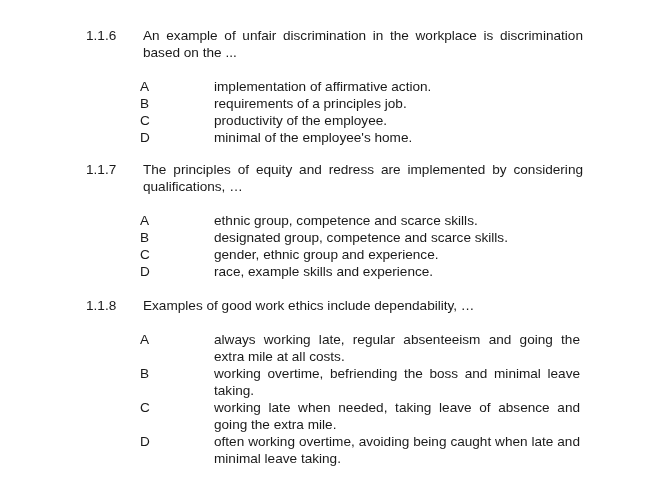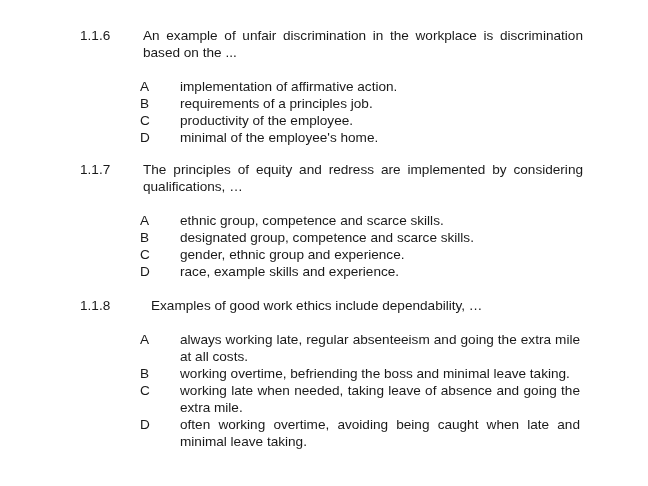--- a/index.html
+++ b/index.html
@@ -17,49 +17,50 @@
       color: #1a1a1a;
       line-height: 17px;
     }
     .question {
       position: absolute;
       left: 0;
       width: 648px;
     }
     .q-num {
       position: absolute;
-      left: 80px;
+      left: 86px;
       top: 0;
     }
     .q-stem {
       position: absolute;
       left: 143px;
       width: 440px;
       top: 0;
       text-align: justify;
       text-align-last: left;
     }
-    .q-stem.single { text-align: right; margin-left: 8px; }
+    .q-stem.single { text-align: right; }
     .options {
       position: absolute;
       left: 140px;
       width: 440px;
     }
     .option {
       position: relative;
       display: block;
     }
     .opt-letter {
       position: absolute;
       left: 0;
       top: 0;
       width: 20px;
     }
     .opt-text {
       display: block;
+      margin-left: 34px;
       text-align: justify;
       text-align-last: left;
       padding-left: 40px;
     }
     #q116 { top: 27px; }
     #q116 .options { top: 51px; }
     #q117 { top: 161px; }
     #q117 .options { top: 51px; }
     #q118 { top: 297px; }
     #q118 .options { top: 34px; }

